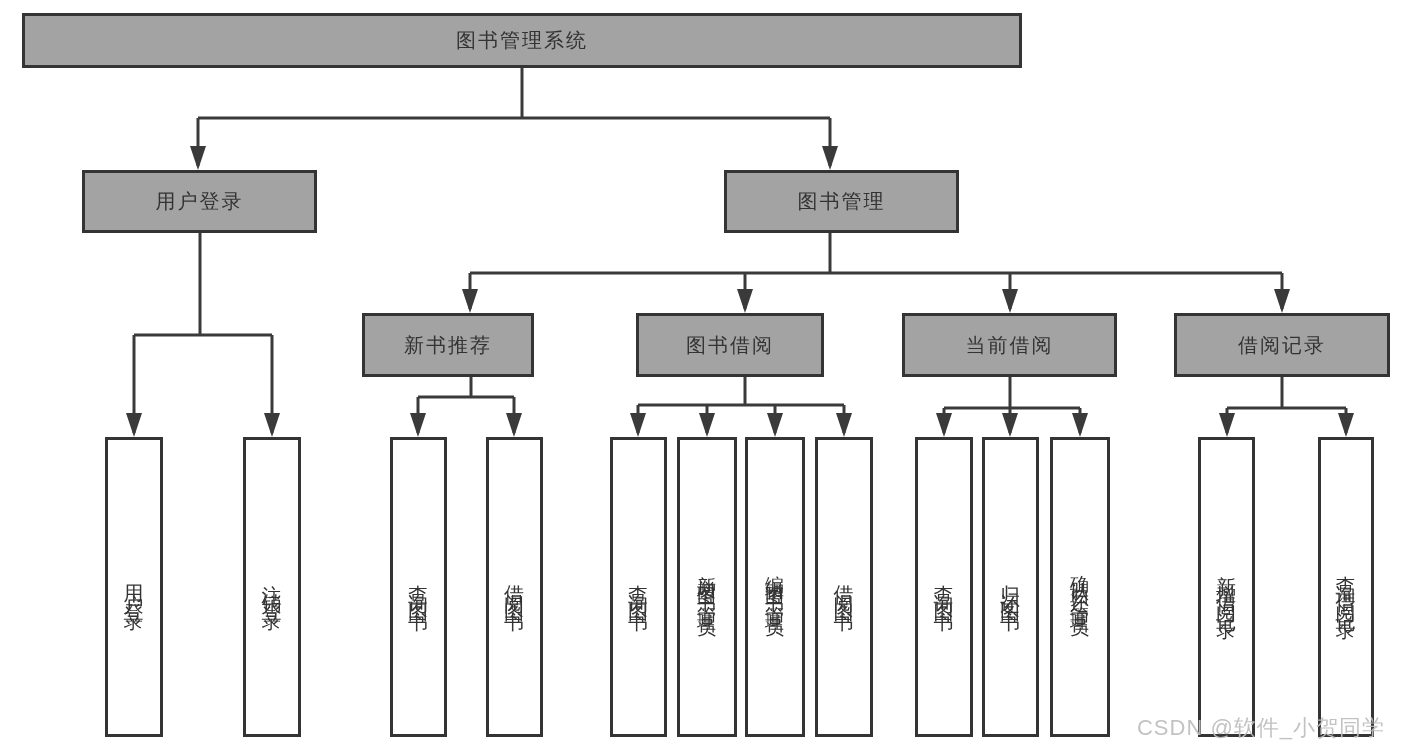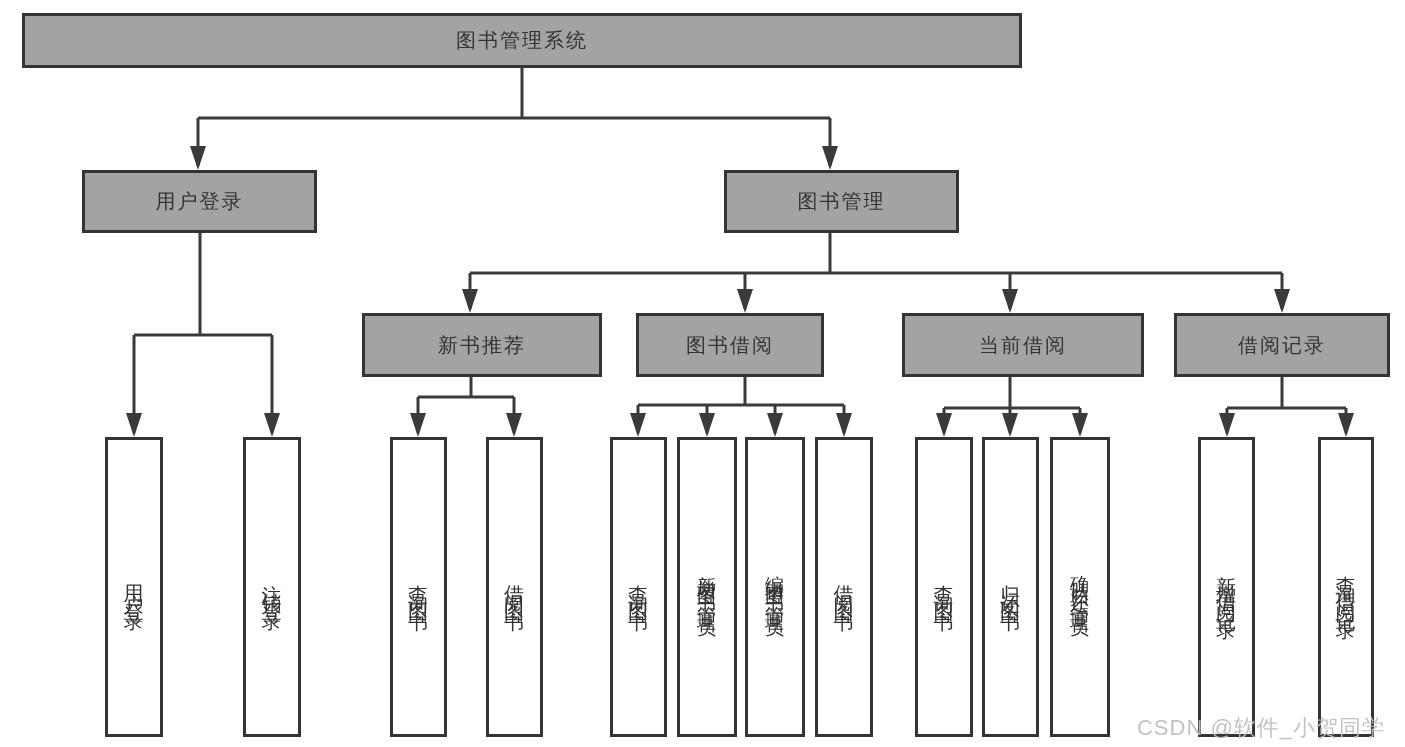--- a/index.html
+++ b/index.html
@@ -144,27 +144,27 @@
     <span>图书管理系统</span>
   </div>
 
   <div class="hnode" style="left:82px;top:170px;width:235px;height:63px;">
     <span>用户登录</span>
   </div>
   <div class="hnode" style="left:712px;top:170px;width:235px;height:63px;margin-left:12px;">
     <span>图书管理</span>
   </div>
 
-  <div class="hnode" style="left:362px;top:313px;width:240px;height:64px;align-items:center;">
+  <div class="hnode" style="left:362px;top:313px;width:172px;height:64px;align-items:center;">
     <span>新书推荐</span>
   </div>
   <div class="hnode" style="left:636px;top:313px;width:188px;height:64px;">
     <span>图书借阅</span>
   </div>
-  <div class="hnode" style="left:902px;top:313px;width:242px;height:64px;">
+  <div class="hnode" style="left:902px;top:313px;width:215px;height:64px;">
     <span>当前借阅</span>
   </div>
   <div class="hnode" style="left:1174px;top:313px;width:216px;height:64px;">
     <span>借阅记录</span>
   </div>
 
   <div class="vnode" style="left:105px;width:58px;">
     <span class="vlabel">用户登录</span>
   </div>
   <div class="vnode" style="left:243px;width:58px;">

